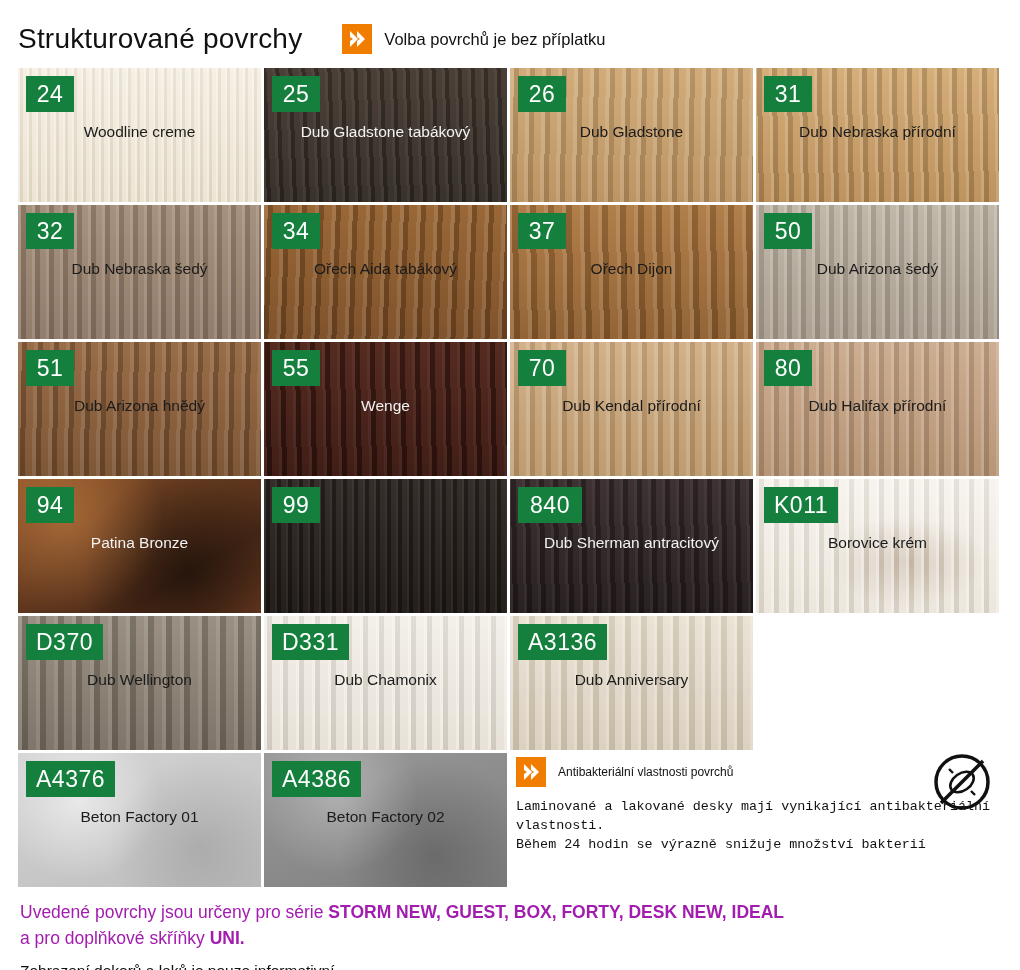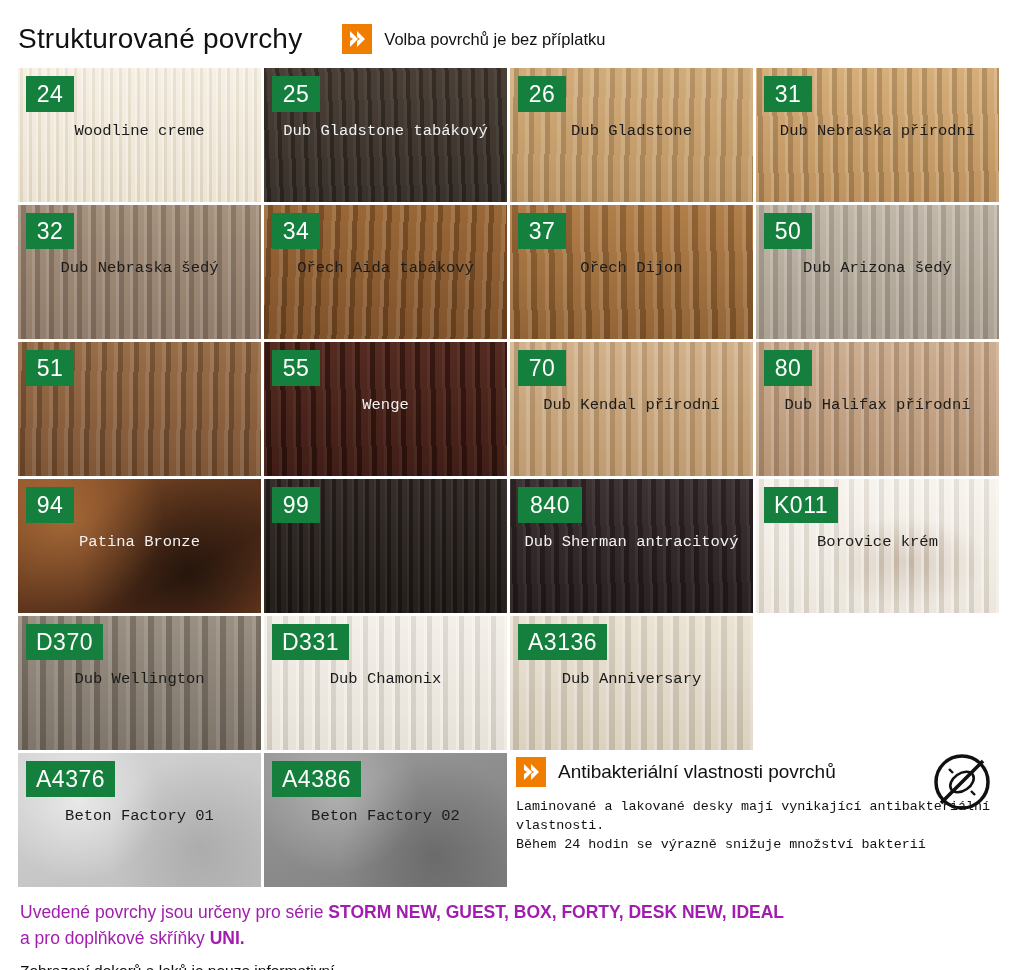--- a/index.html
+++ b/index.html
@@ -89,38 +89,37 @@
   .name {
     position: absolute;
     left: 0;
     right: 0;
     top: 54px;
     text-align: center;
     font-size: 15.5px;
     line-height: 19px;
     color: #1b1b1b;
     padding: 0 6px;
-    font-family: Liberation Mono, monospace;
   }
   .name.light { color: #f2f2f2; }
 
   
   .anti {
     grid-column: 3 / span 2;
     position: relative;
     padding: 4px 2px 0 6px;
     box-sizing: border-box;
   }
   .anti-head {
     display: flex;
     align-items: center;
     margin-bottom: 10px;
   }
   .anti-title {
-    font-size: 19px;
+    font-size: 12px;
     color: #111;
   }
   .anti-text {
     font-size: 13.4px;
     line-height: 19px;
     color: #111;
     font-family: Liberation Mono, monospace;
   }
   .anti-icon {
     position: absolute;
@@ -228,20 +227,21 @@
              linear-gradient(180deg,#bcb2a2,#a5998a);"></div>
       <div class="code">50</div>
       <div class="name">Dub Arizona šedý</div>
     </div>
 
     <div class="swatch">
       <div class="tex" style="background:
              repeating-linear-gradient(91deg, rgba(255,255,255,.13) 0 4px, rgba(0,0,0,.18) 4px 9px, rgba(255,255,255,.04) 9px 16px),
              linear-gradient(180deg,#946741,#79502f);"></div>
       <div class="code">51</div>
+      <div class="name">Dub Arizona hnědý</div>
     </div>
 
     <div class="swatch">
       <div class="tex" style="background:
              repeating-linear-gradient(89deg, rgba(255,255,255,.07) 0 3px, rgba(0,0,0,.3) 3px 8px, rgba(255,255,255,.03) 8px 15px),
              linear-gradient(180deg,#50241a,#3a1710);"></div>
       <div class="code">55</div>
       <div class="name light">Wenge</div>
     </div>
 

